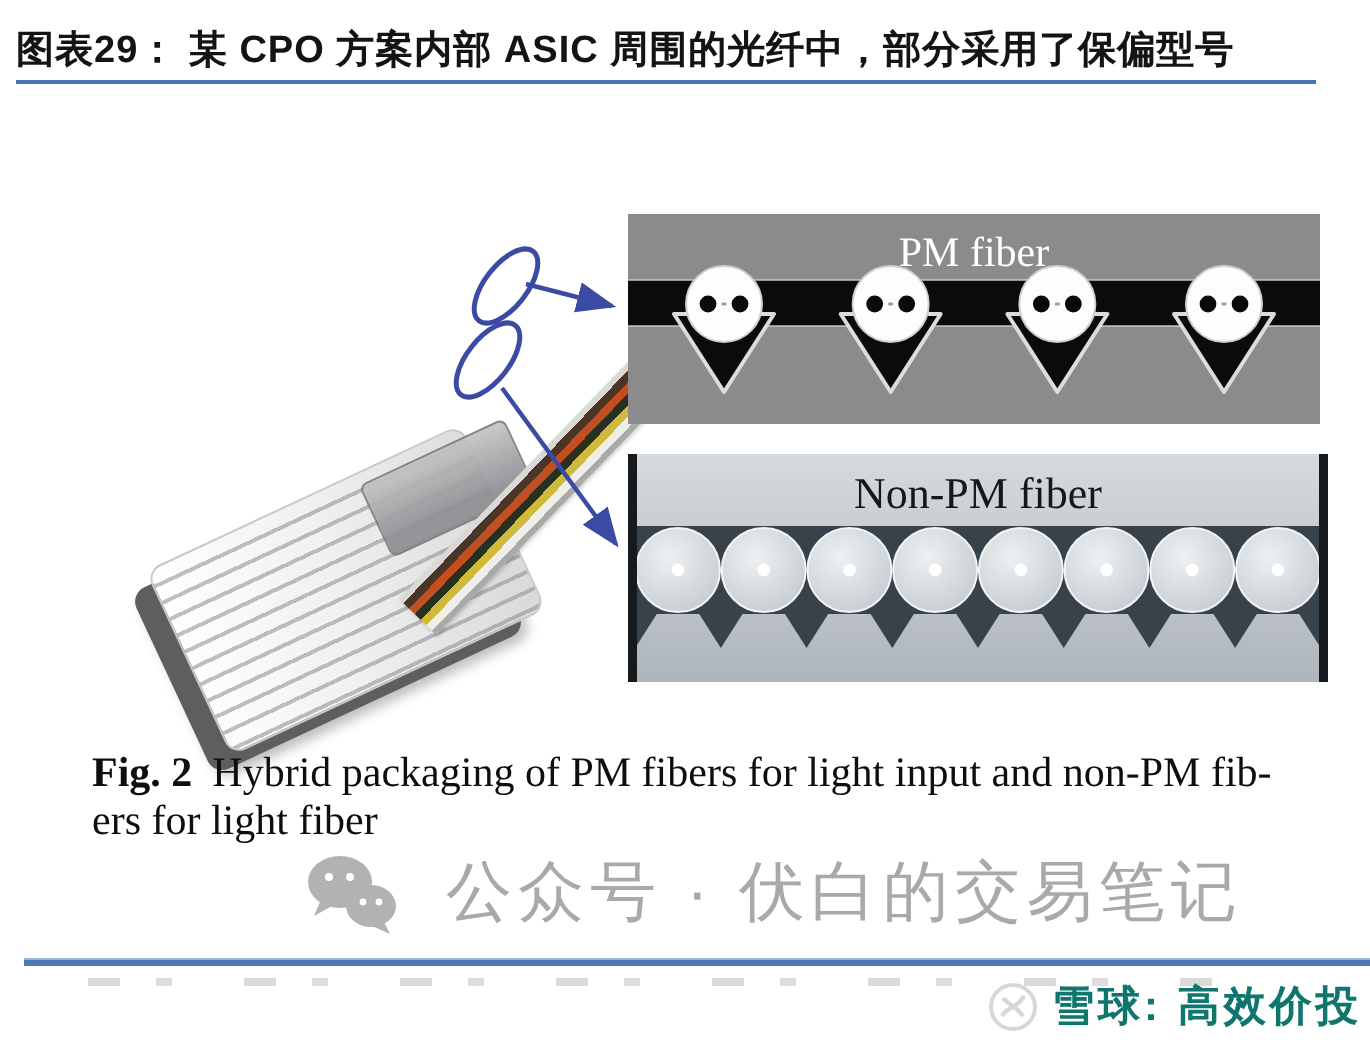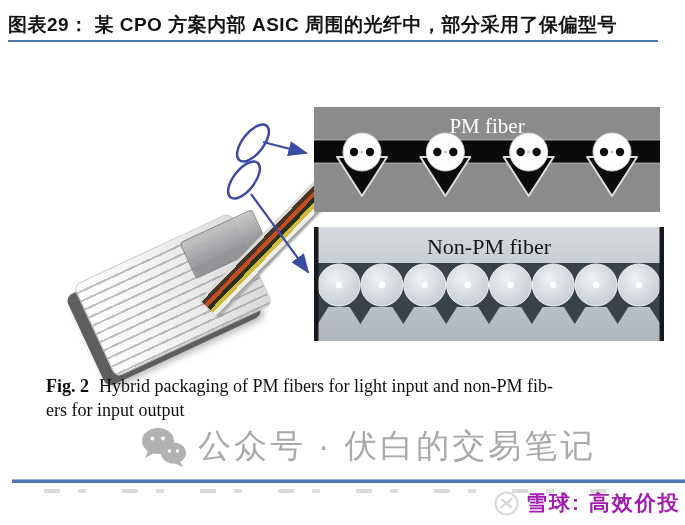--- a/index.html
+++ b/index.html
@@ -35,30 +35,30 @@
             #d9d9d6 0 3px,
             #4a3526 3px 7px,
             #c24e22 7px 11px,
             #26321f 11px 15px,
             #d1b93b 15px 19px,
             #efefe9 19px 23px,
             #a9a9a6 23px 26px);
           box-shadow:0 1px 2px rgba(0,0,0,.2);}
   
   .caption{position:absolute;left:46px;top:374px;width:605px;
-           font-family:"Liberation Serif",serif;font-size:18px;line-height:24px;color:#0e0e0e;}
+           font-family:"Liberation Serif",serif;font-size:21px;line-height:24px;color:#0e0e0e;}
   .caption b{margin-right:10px;}
   
-  .wechat-wm{position:absolute;left:140px;top:424px;display:flex;align-items:center;gap:10px;}
+  .wechat-wm{position:absolute;left:152px;top:424px;display:flex;align-items:center;gap:23px;}
   .wechat-wm .wm-text{font-size:33px;color:#a9a9a9;letter-spacing:3px;white-space:nowrap;}
   .divider{position:absolute;left:12px;top:479px;width:673px;height:3px;border-top:1px solid #9ab4d6;}
   .clipped-src{position:absolute;left:44px;top:489px;width:565px;height:4px;opacity:.32;
     background:repeating-linear-gradient(90deg,#8a8a8a 0 16px,transparent 16px 34px,#9a9a9a 34px 42px,transparent 42px 78px);}
   .xueqiu-wm{position:absolute;left:494px;top:489px;display:flex;align-items:center;gap:7px;}
-  .xueqiu-wm .wm-text{font-size:21px;font-weight:bold;color:#a21caf;letter-spacing:2px;white-space:nowrap;}
+  .xueqiu-wm .wm-text{font-size:21px;font-weight:bold;color:#0f766e;letter-spacing:2px;white-space:nowrap;}
 </style>
 </head>
 <body>
 
 <div class="page">
 
   <div class="title">图表29：  某 CPO 方案内部 ASIC 周围的光纤中，部分采用了保偏型号</div>
   <div class="title-underline" style="background: rgb(74, 119, 178);"></div>
 
   <div class="figure">
@@ -153,21 +153,21 @@
       </defs>
       <ellipse cx="241" cy="55" rx="10.5" ry="22" fill="none" stroke="#3b4ba3" stroke-width="2.5" transform="rotate(38 241 55)"></ellipse>
       <ellipse cx="232" cy="92" rx="10.5" ry="22" fill="none" stroke="#3b4ba3" stroke-width="2.5" transform="rotate(38 232 92)"></ellipse>
       <line x1="251" y1="54" x2="294" y2="65" stroke="#3b4ba3" stroke-width="2.2" marker-end="url(#arrowhead)"></line>
       <line x1="239" y1="106" x2="296" y2="184" stroke="#3b4ba3" stroke-width="2.2" marker-end="url(#arrowhead)"></line>
     </svg>
   </div>
 
   <div class="caption">
     <b>Fig. 2</b><span>Hybrid packaging of PM fibers for light input and non-PM fib-</span><br>
-    <span>ers for input output</span>
+    <span>ers for light fiber</span>
   </div>
 
   <div class="wechat-wm">
     <svg width="48" height="42" viewBox="0 0 48 42">
       <ellipse cx="18" cy="15" rx="16" ry="13" fill="#b2b2b2"></ellipse>
       <path d="M8 25 L5 32 L14 27 Z" fill="#b2b2b2"></path>
       <circle cx="12.5" cy="12.5" r="2" fill="#ffffff"></circle>
       <circle cx="23" cy="12.5" r="2" fill="#ffffff"></circle>
       <ellipse cx="33.5" cy="27" rx="12.5" ry="10.5" fill="#b2b2b2"></ellipse>
       <path d="M40 35 L43 41 L34 37 Z" fill="#b2b2b2"></path>

